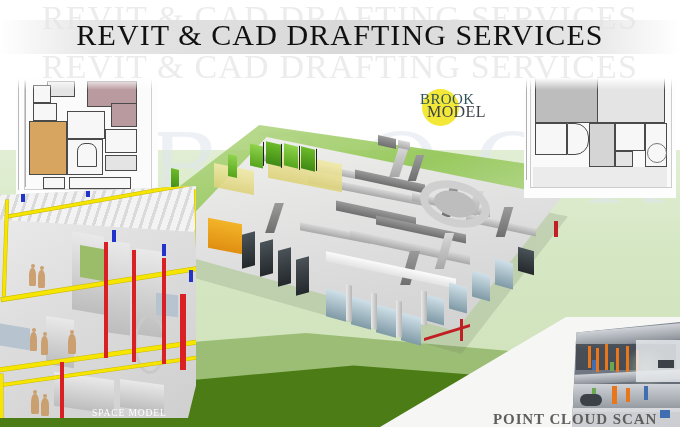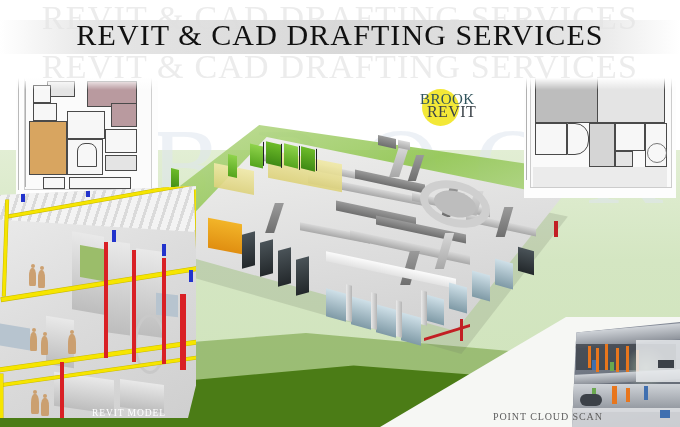--- a/index.html
+++ b/index.html
@@ -134,21 +134,21 @@
   .pc-dk{position:absolute;background:#3c4148;}
   .pc-or{position:absolute;background:#e8761d;}
   .pc-gn{position:absolute;background:#6aa84f;}
   .pc-bl{position:absolute;background:#3f6fb0;}
   .pc-wt{position:absolute;background:#e8eaec;}
   .pc-glow{position:absolute;border-radius:50%;background:radial-gradient(circle,rgba(200,220,180,.55),rgba(200,220,180,0) 70%);}
 
   
   .cap{position:absolute;font-family:"Liberation Serif",serif;letter-spacing:.9px;white-space:nowrap;}
   .cap-revit{left:92px;top:408px;font-size:9.5px;color:#ffffff;}
-  .cap-pcloud{left:493px;top:411px;font-size:10px;color:#5e5e5e;}
+  .cap-pcloud{left:493px;top:411px;font-size:15px;color:#5e5e5e;font-weight:bold;}
 </style>
 </head>
 <body>
 
 <div id="poster">
 
   <div class="ground-light"></div>
   <div class="ground-mid"></div>
   <div class="ground-dark2"></div>
   <div class="ground-dark"></div>
@@ -347,19 +347,19 @@
     <div class="ghost g1">REVIT &amp; CAD DRAFTING SERVICES</div>
     <div class="ghost g2">REVIT &amp; CAD DRAFTING SERVICES</div>
     <div class="title-sheen"></div>
     <div class="title">REVIT &amp; CAD DRAFTING SERVICES</div>
   </div>
 
 
   <div class="logo">
     <div class="logo-dot"></div>
     <div class="logo-t1">BROOK</div>
-    <div class="logo-t2">REVIT</div>
-  </div>
-
-  <div class="cap cap-revit">REVIT MODEL</div>
+    <div class="logo-t2">MODEL</div>
+  </div>
+
+  <div class="cap cap-revit">SPACE MODEL</div>
   <div class="cap cap-pcloud">POINT CLOUD SCAN</div>
 
 </div>
 
 </body></html>

